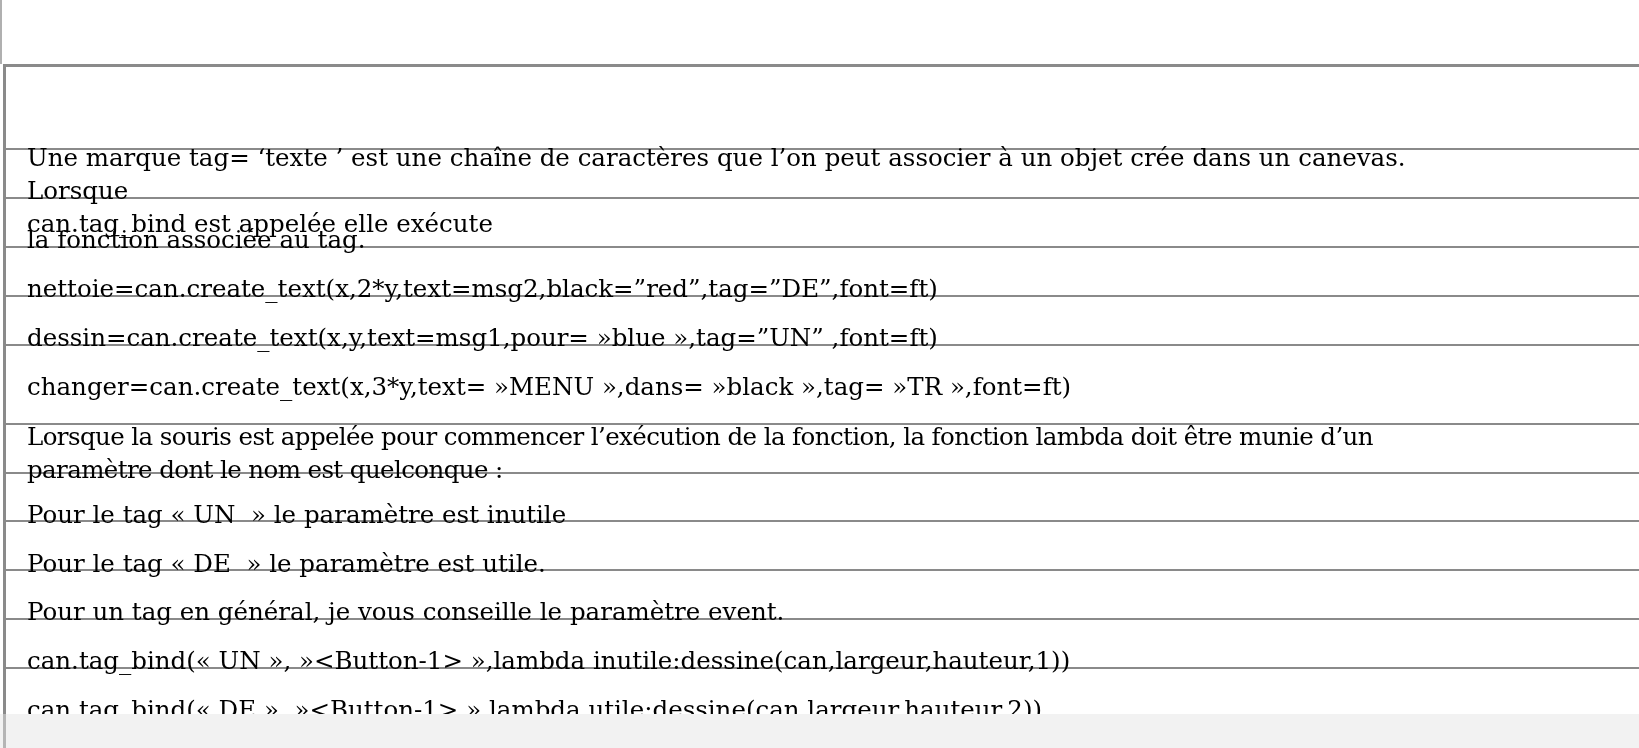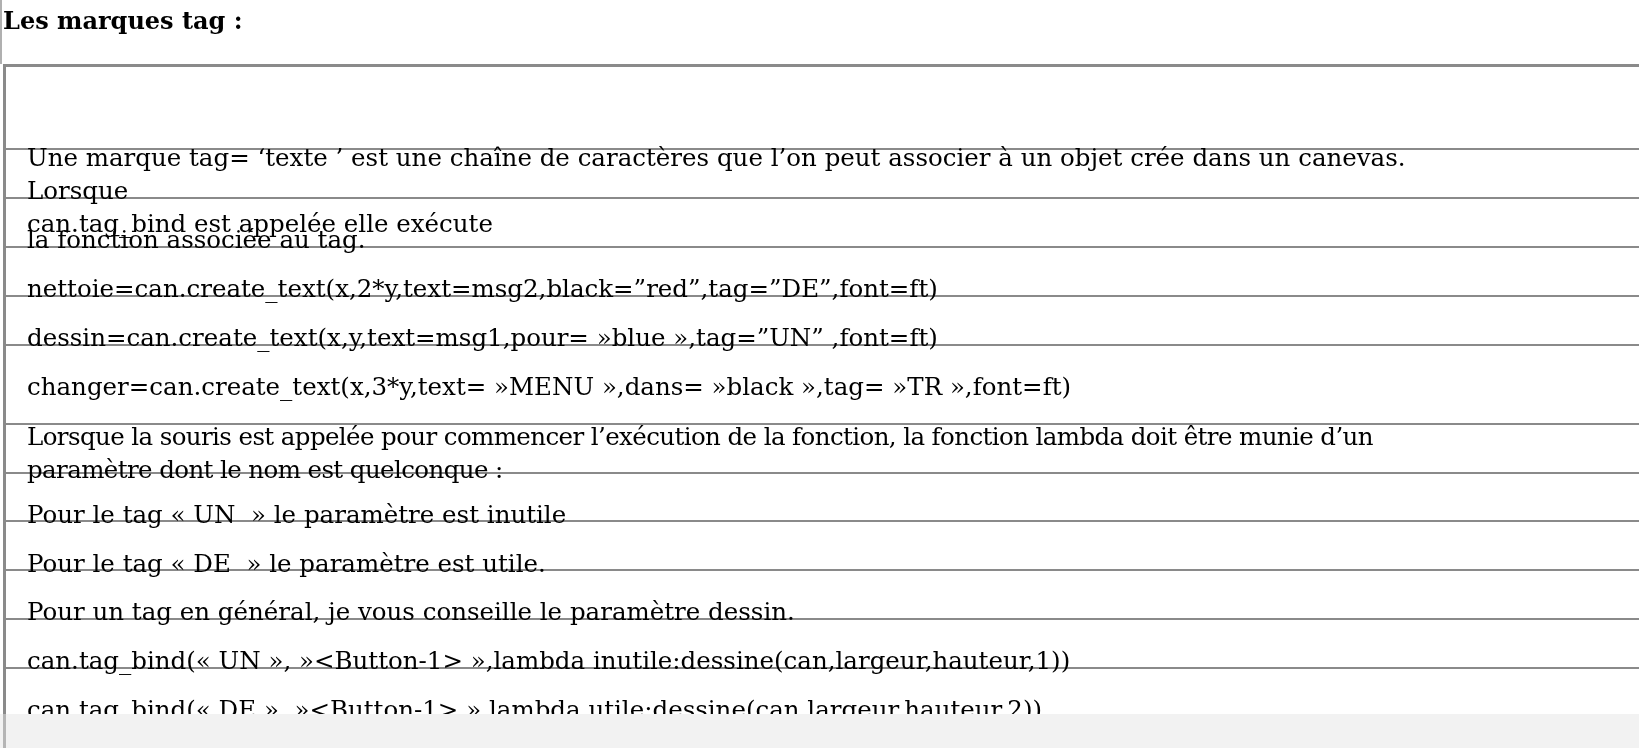--- a/index.html
+++ b/index.html
@@ -68,21 +68,20 @@
     .bottom-fill .edge {
       position: absolute;
       left: 3px; top: 0; width: 3px; height: 34px; background: #b5b5b5;
     }
   </style>
 </head>
 <body>
 
 <div class="page">
   <div class="left-rule"></div>
-  <div class="heading">Les marques tag :</div>
 
   <div class="table">
     <div class="row two-line" style="height:83px;">
       <span class="text">Une marque tag= ‘texte ’ est une chaîne de caractères que l’on peut associer à un objet crée dans un canevas. Lorsque
 can.tag_bind est appelée elle exécute</span>
     </div>
     <div class="row" style="height:49px;">
       <span class="text">la fonction associée au tag.</span>
     </div>
     <div class="row" style="height:49px;">
@@ -98,21 +97,21 @@
       <span class="text">Lorsque la souris est appelée pour commencer l’exécution de la fonction, la fonction lambda doit être munie d’un
 paramètre dont le nom est quelconque :</span>
     </div>
     <div class="row" style="height:49px;">
       <span class="text">Pour le tag « UN  » le paramètre est inutile</span>
     </div>
     <div class="row" style="height:48px;">
       <span class="text">Pour le tag « DE  » le paramètre est utile.</span>
     </div>
     <div class="row" style="height:49px;">
-      <span class="text">Pour un tag en général, je vous conseille le paramètre dessin.</span>
+      <span class="text">Pour un tag en général, je vous conseille le paramètre event.</span>
     </div>
     <div class="row" style="height:49px;">
       <span class="text">can.tag_bind(« UN », »&lt;Button-1&gt; »,lambda inutile:dessine(can,largeur,hauteur,1))</span>
     </div>
     <div class="row" style="height:49px;">
       <span class="text">can.tag_bind(« DE », »&lt;Button-1&gt; »,lambda utile:dessine(can,largeur,hauteur,2))</span>
     </div>
     <div class="row" style="height:50px;">
       <span class="text">can.tag_bind(« TR », »&lt;Button-1&gt; »,lambda event:menu(fenetre,can,largeur,hauteur))</span>
     </div>

